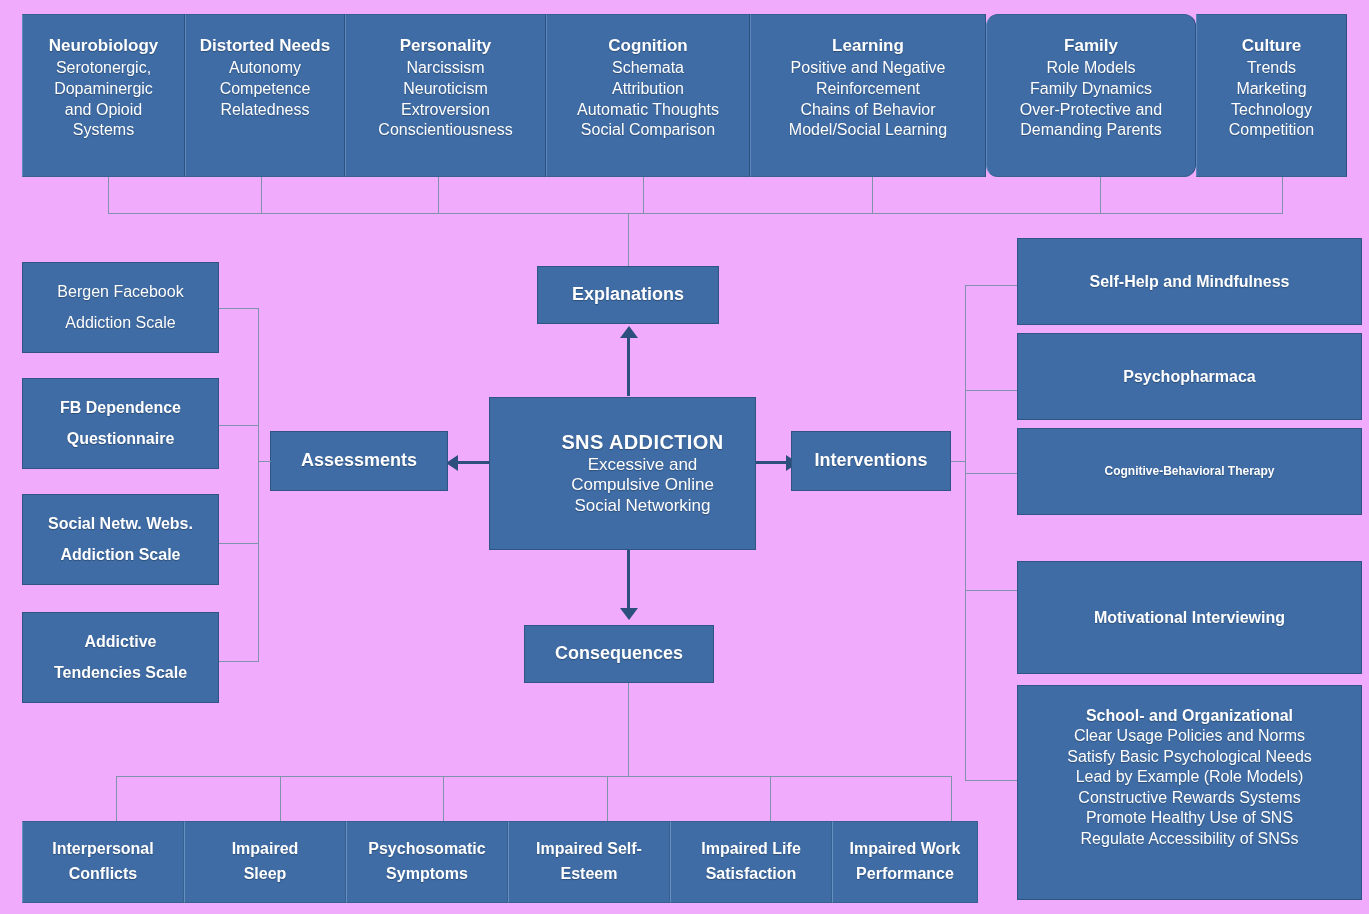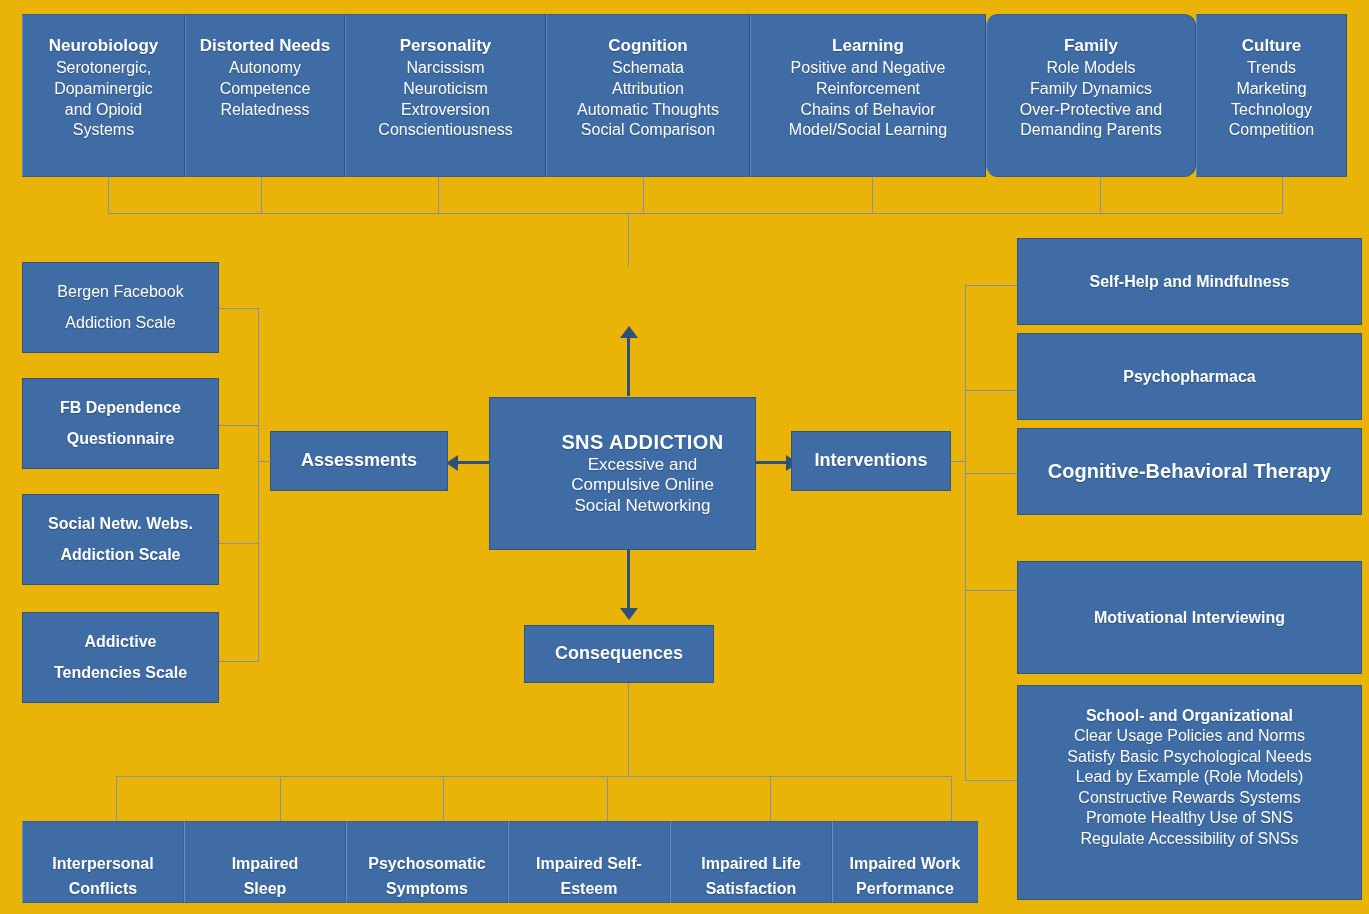--- a/index.html
+++ b/index.html
@@ -1,17 +1,17 @@
 <!DOCTYPE html>
 <html><head>
 <meta charset="utf-8">
 <style>
   html,body{margin:0;padding:0;background:#ffffff;}
   body{font-family:"Liberation Sans", sans-serif;}
-  #stage{position:relative;width:1369px;height:914px;background:#eab308;overflow:hidden;}
+  #stage{position:relative;width:1369px;height:914px;background:#f0abfc;overflow:hidden;}
 
   .box{
     position:absolute;
     background:#3f6ca5;
     border:1px solid #2f5585;
     color:#ffffff;
     box-sizing:border-box;
     display:flex;
     flex-direction:column;
     align-items:center;
@@ -46,21 +46,21 @@
 
   .botcell{
     position:absolute;
     top:821px;
     height:82px;
     background:#3f6ca5;
     border:1px solid #36608f;
     border-left:1px solid #6690c0;
     box-sizing:border-box;
     color:#fff;
-    display:flex;flex-direction:column;align-items:center;justify-content:flex-end;
+    display:flex;flex-direction:column;align-items:center;justify-content:center;
     text-align:center;
     font-size:16px;font-weight:bold;
     line-height:1.55;
     text-shadow:0 1px 1px rgba(0,0,0,.28);
   }
 
   
   .hline{position:absolute;background:#7f93ad;height:1px;}
   .vline{position:absolute;background:#7f93ad;width:1px;}
   .arrowline{position:absolute;background:#2c4f7c;}
@@ -125,20 +125,23 @@
   <div class="vline" style="left:108px;top:177px;height:36px;"></div>
   <div class="vline" style="left:261px;top:177px;height:36px;"></div>
   <div class="vline" style="left:438px;top:177px;height:36px;"></div>
   <div class="vline" style="left:643px;top:177px;height:36px;"></div>
   <div class="vline" style="left:872px;top:177px;height:36px;"></div>
   <div class="vline" style="left:1100px;top:177px;height:36px;"></div>
   <div class="vline" style="left:1282px;top:177px;height:36px;"></div>
   <div class="hline" style="left:108px;top:213px;width:1175px;"></div>
   <div class="vline" style="left:628px;top:213px;height:54px;"></div>
 
+  <div class="box" id="hub-explanations" style="left:537px;top:266px;width:182px;height:58px;font-size:18px;font-weight:bold;">
+    <span>Explanations</span>
+  </div>
 
   <div class="arrowline" style="left:627px;top:334px;width:3px;height:62px;"></div>
   <div class="arrowhead" style="left:620px;top:326px;border-left:9px solid transparent;border-right:9px solid transparent;border-bottom:12px solid #2c4f7c;"></div>
 
   <div class="box" id="center-box" style="left:489px;top:397px;width:267px;height:153px;font-size:17px;padding-left:46px;">
     <span style="font-weight:bold;font-size:20px;letter-spacing:.4px;">SNS ADDICTION</span>
     <span>Excessive and</span>
     <span>Compulsive Online</span>
     <span>Social Networking</span>
   </div>
@@ -194,21 +197,21 @@
   <div class="hline" style="left:965px;top:590px;width:52px;"></div>
   <div class="hline" style="left:965px;top:780px;width:52px;"></div>
 
   <div id="interventions-col">
       <div class="box" style="left: 1017px; top: 238px; width: 345px; height: 87px; font-size: 16px;">
         <span class="hd" style="font-weight: bold;">Self-Help and Mindfulness</span>
       </div>
       <div class="box" style="left: 1017px; top: 333px; width: 345px; height: 87px; font-size: 16px;">
         <span class="hd" style="font-weight: bold;">Psychopharmaca</span>
       </div>
-      <div class="box" style="left: 1017px; top: 428px; width: 345px; height: 87px; font-size: 20px;">
+      <div class="box" style="left: 1017px; top: 428px; width: 345px; height: 87px; font-size: 12px;">
         <span class="hd" style="font-weight: bold;">Cognitive-Behavioral Therapy</span>
       </div>
       <div class="box" style="left: 1017px; top: 561px; width: 345px; height: 113px; font-size: 16px;">
         <span class="hd" style="font-weight: bold;">Motivational Interviewing</span>
       </div>
       <div class="box" style="left: 1017px; top: 685px; width: 345px; height: 215px; font-size: 16px; justify-content: flex-start; padding-top: 20px; line-height: 1.28;">
         <span class="hd" style="font-weight: bold;">School- and Organizational</span>
         <span class="ln">Clear Usage Policies and Norms</span>
         <span class="ln">Satisfy Basic Psychological Needs</span>
         <span class="ln">Lead by Example (Role Models)</span>

